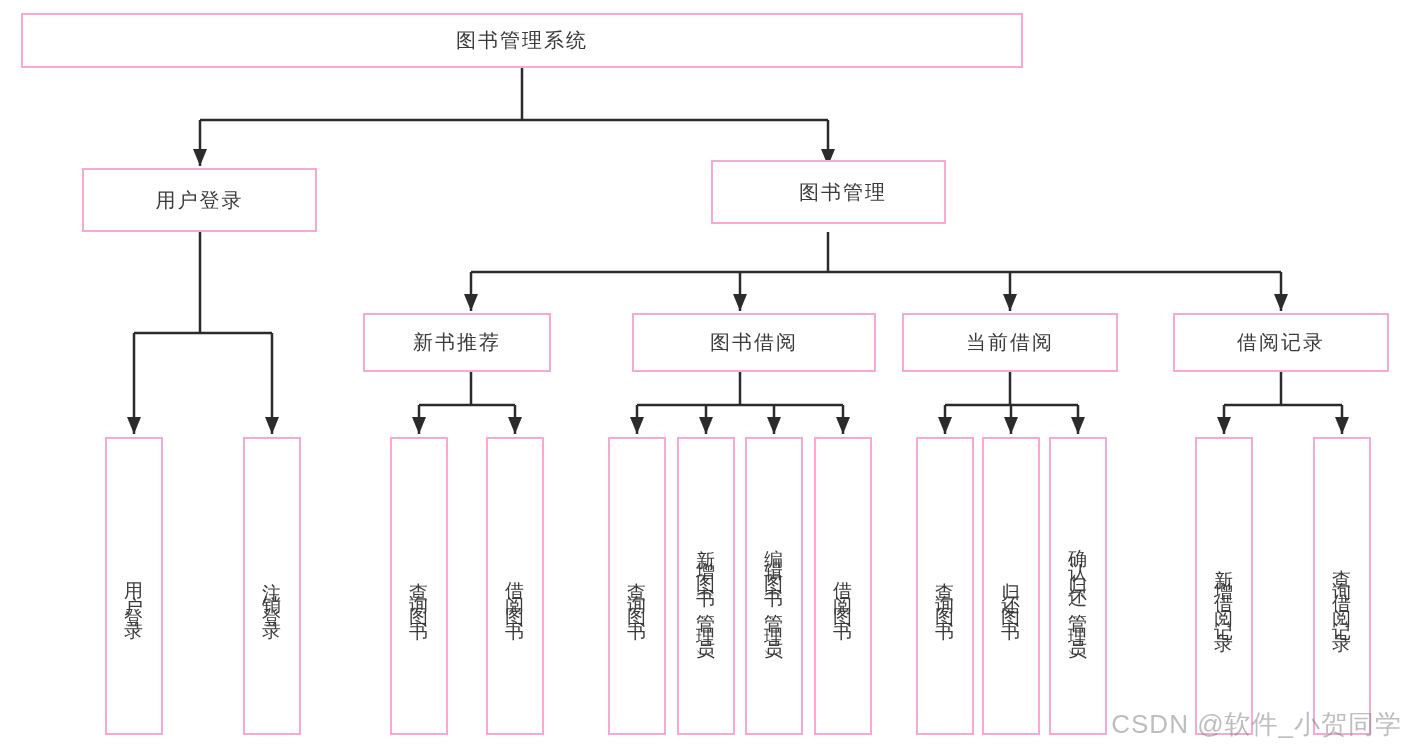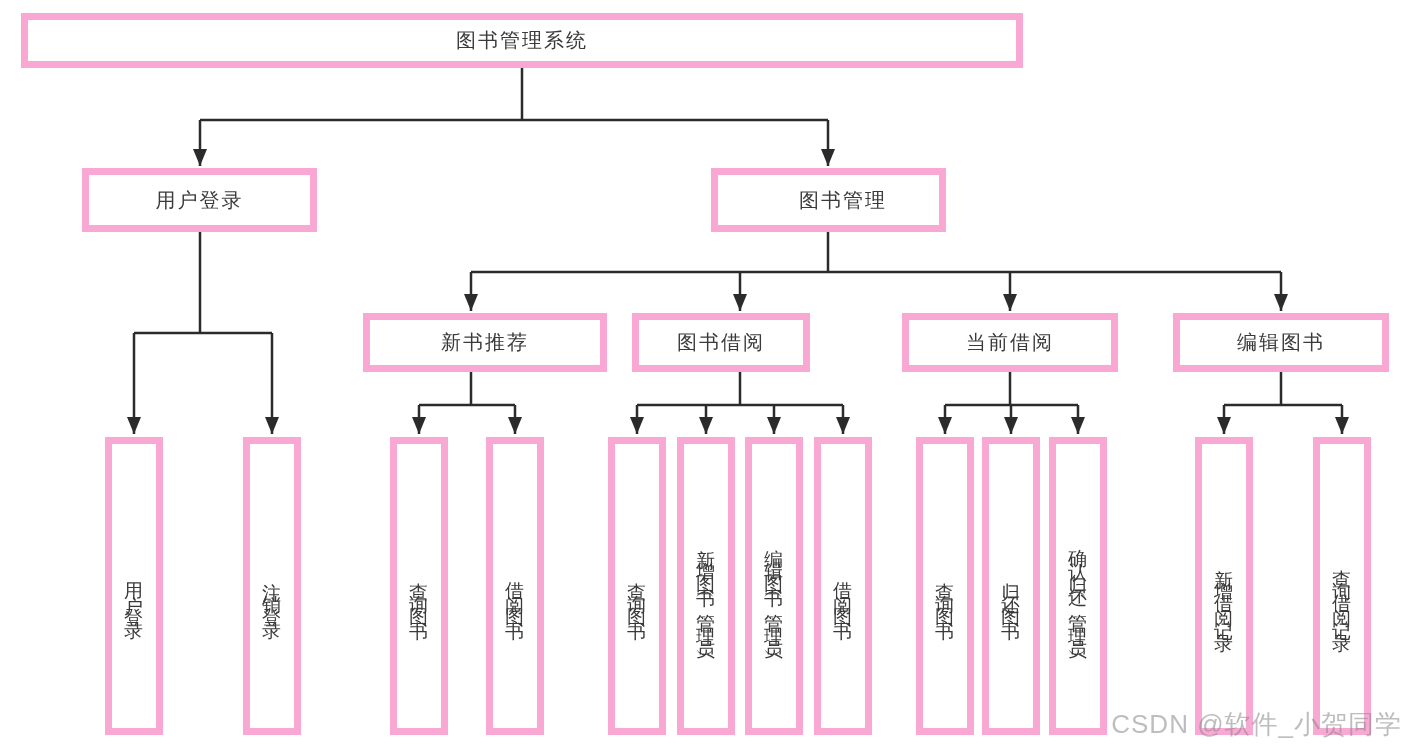--- a/index.html
+++ b/index.html
@@ -14,21 +14,21 @@
   }
   #connectors {
     position: absolute;
     left: 0; top: 0;
     width: 1405px; height: 747px;
     pointer-events: none;
   }
   .box {
     position: absolute;
     background: #ffffff;
-    border: 7px solid #f9a8d4;
+    border: 2px solid #f9a8d4;
     display: flex;
     align-items: center;
     justify-content: center;
     color: #3a3a3a;
   }
   .hbox {
     font-size: 20px;
     letter-spacing: 2px;
     white-space: nowrap;
   }
@@ -101,26 +101,26 @@
 
       <path d="M1281 372 V405 M1224 405 H1342"></path>
       <line x1="1224" y1="405" x2="1224" y2="434" marker-end="url(#ah)"></line>
       <line x1="1342" y1="405" x2="1342" y2="434" marker-end="url(#ah)"></line>
     </g>
   </svg>
 
   <div class="box hbox" style="left:21px; top:13px; width:1002px; height:55px;">图书管理系统</div>
 
   <div class="box hbox" style="left:82px; top:168px; width:235px; height:64px;">用户登录</div>
-  <div class="box hbox" style="left:711px; top:168px; width:235px; height:64px;padding-left:29px;">图书管理</div>
+  <div class="box hbox" style="left:711px; top:160px; width:235px; height:64px;padding-left:29px;">图书管理</div>
 
-  <div class="box hbox" style="left:363px; top:313px; width:244px; height:59px;">新书推荐</div>
-  <div class="box hbox" style="left:632px; top:313px; width:178px; height:59px;">图书借阅</div>
+  <div class="box hbox" style="left:363px; top:313px; width:188px; height:59px;">新书推荐</div>
+  <div class="box hbox" style="left:632px; top:313px; width:244px; height:59px;">图书借阅</div>
   <div class="box hbox" style="left:902px; top:313px; width:216px; height:59px;text-align:center;">当前借阅</div>
-  <div class="box hbox" style="left:1173px; top:313px; width:216px; height:59px;">编辑图书</div>
+  <div class="box hbox" style="left:1173px; top:313px; width:216px; height:59px;">借阅记录</div>
 
   <div class="box leaf" style="left:105px;">
     <span class="vtext">用户登录</span>
   </div>
   <div class="box leaf" style="left:243px;">
     <span class="vtext">注销登录</span>
   </div>
 
   <div class="box leaf" style="left:390px;">
     <span class="vtext">查询图书</span>

